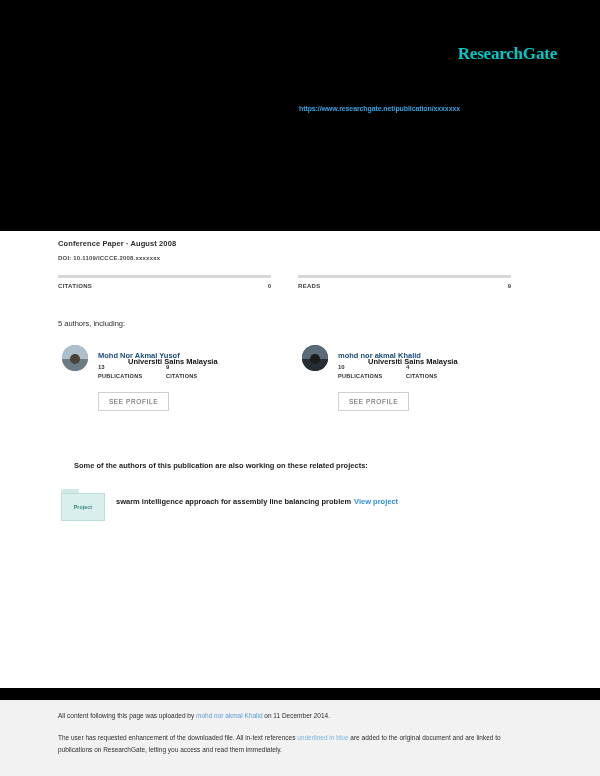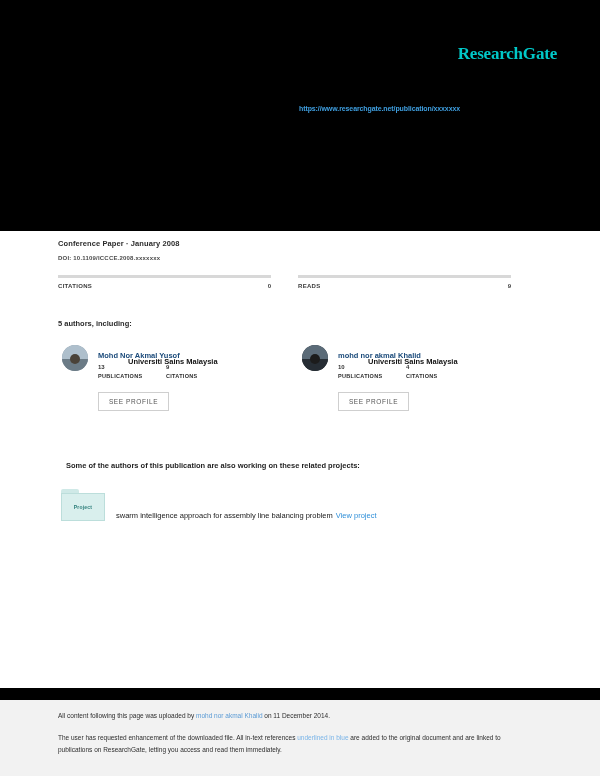--- a/index.html
+++ b/index.html
@@ -66,21 +66,21 @@
     position:absolute;left:0;top:8px;
     font-size:6px;font-weight:bold;color:#3a3a3a;letter-spacing:0.3px;
   }
   .metric .val{
     position:absolute;right:0;top:8px;
     font-size:6px;font-weight:bold;color:#3a3a3a;
   }
 
   .authors-count{
     position:absolute;left:0;top:88px;
-    font-size:7.5px;font-weight:bold;color:#2b2b2b;white-space:nowrap;
+    font-size:7.5px;font-weight:normal;color:#2b2b2b;white-space:nowrap;
   }
 
   
   .authors{position:absolute;left:0;top:112px;width:487px;height:90px;}
   .author{position:absolute;top:0;width:230px;}
   .author.a0{left:0;}
   .author.a1{left:240px;}
 
   .avatar{
     position:absolute;left:4px;top:2px;width:26px;height:26px;
@@ -116,43 +116,43 @@
   .see-profile{
     position:absolute;left:40px;top:49px;
     width:71px;height:19px;
     border:1px solid #cfcfcf;background:#ffffff;
     color:#555;font-size:6.5px;letter-spacing:0.6px;
     display:flex;align-items:center;justify-content:center;
     box-sizing:border-box;cursor:pointer;
   }
 
   .projects-intro{
-    position:absolute;left:8px;top:230px;
+    position:absolute;left:16px;top:230px;
     font-size:7.5px;font-weight:bold;color:#1e1e1e;white-space:nowrap;
   }
 
   .project-row{position:absolute;left:0;top:258px;width:487px;height:34px;}
   .proj-badge{
     position:absolute;left:3px;top:0;width:44px;height:32px;
   }
   .proj-badge .tab{
     position:absolute;left:0;top:0;width:18px;height:5px;
     background:#cfe9e7;border-radius:2px 2px 0 0;
   }
   .proj-badge .folder{
     position:absolute;left:0;top:4px;width:44px;height:28px;
     background:#d9efed;border:1px solid #bcdedb;box-sizing:border-box;
     display:flex;align-items:center;justify-content:center;
   }
   .proj-badge .folder span{
     font-size:5px;color:#2a7c78;font-weight:bold;letter-spacing:0.2px;
   }
   .proj-text{
-    position:absolute;left:58px;top:22px;
-    font-size:7.5px;font-weight:normal;color:#1a1a1a;white-space:nowrap;
+    position:absolute;left:58px;top:8px;
+    font-size:7.5px;font-weight:bold;color:#1a1a1a;white-space:nowrap;
   }
   .proj-link{
     color:#2f8fd8;margin-left:3px;
   }
 
   
   .blackgap{
     position:absolute;left:0;top:688px;width:600px;height:12px;background:#000000;
   }
   .footer{
@@ -176,21 +176,21 @@
 <div class="page">
 
   <div class="topband">
     <div class="rg-logo">ResearchGate</div>
     <a class="rg-url">https://www.researchgate.net/publication/xxxxxxx</a>
   </div>
 
   <div class="body-white">
     <div class="inner">
 
-      <div class="pubtype">Conference Paper · January 2008</div>
+      <div class="pubtype">Conference Paper · August 2008</div>
       <div class="doi">DOI: 10.1109/ICCCE.2008.xxxxxxx</div>
 
       <div class="metrics">
         <div class="metric left">
           <div class="rule"></div>
           <div class="lbl">CITATIONS</div>
           <div class="val">0</div>
         </div>
         <div class="metric right">
           <div class="rule"></div>

